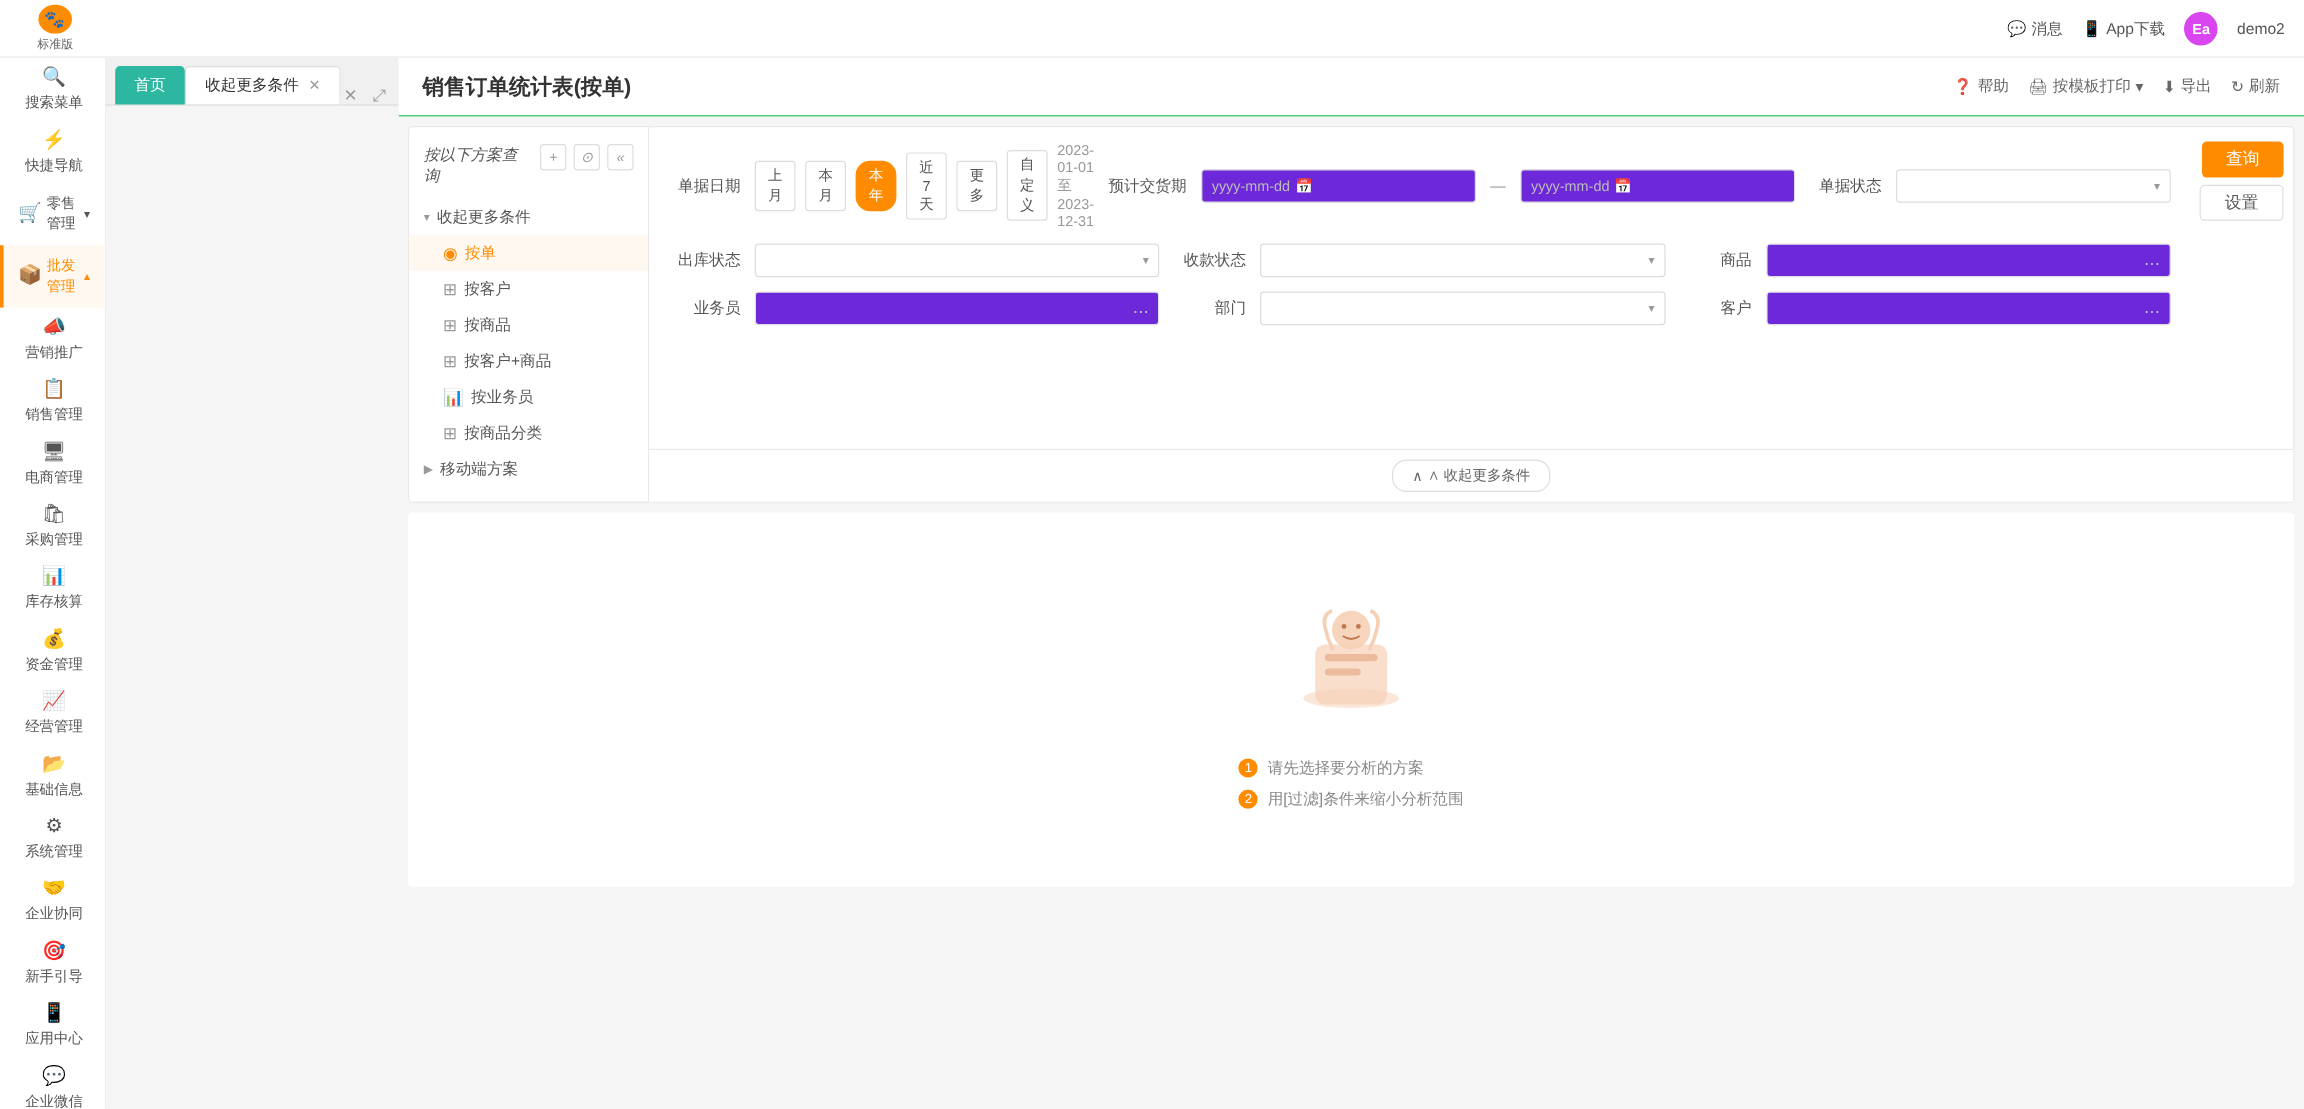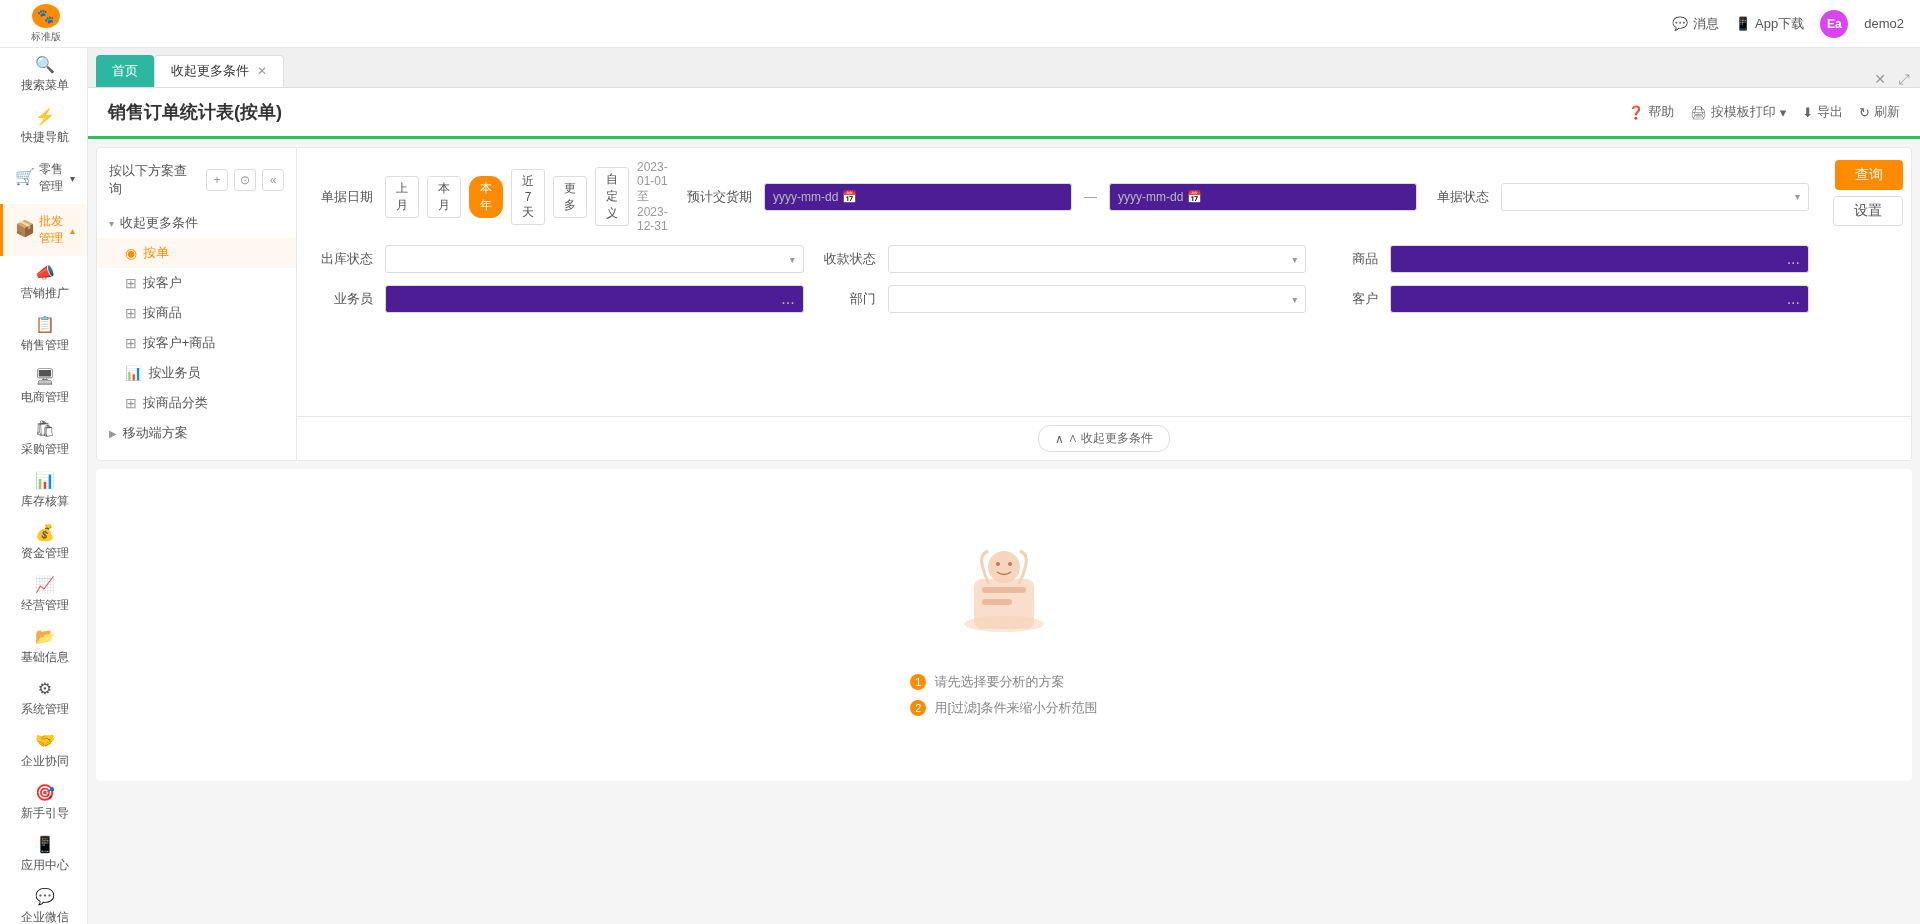--- a/index.html
+++ b/index.html
@@ -67,21 +67,21 @@
       font-size: 12px;
       border-left: 3px solid transparent;
       transition: all 0.2s;
     }
     .sidebar-item.active { background: #fff8f0; color: #ff8c00; border-left-color: #ff8c00; }
     .sidebar-item-icon { font-size: 16px; margin-bottom: 3px; }
     .sidebar-item.has-arrow { flex-direction: row; justify-content: space-between; padding: 0 12px; gap: 4px; }
     .sidebar-item.has-arrow .arrow { font-size: 10px; }
 
     
-    .main { flex: 1; display: flex; flex-direction: column; overflow: hidden; }
+    .main { flex: 1; display: flex; flex-direction: row; overflow: hidden; }
 
     
     .tabbar {
       height: 40px;
       background: #f0f0f0;
       display: flex;
       align-items: flex-end;
       padding: 0 0 0 8px;
       border-bottom: 1px solid #ddd;
     }
@@ -110,21 +110,21 @@
     
     .page-content { flex: 1; overflow-y: auto; padding: 0; background: #f5f5f5; }
 
     
     .page-header {
       background: #fff;
       padding: 12px 20px;
       display: flex;
       align-items: center;
       justify-content: space-between;
-      border-bottom: 3px solid #22c55e;
+      border-bottom: 1px solid #22c55e;
     }
     .page-title { font-size: 18px; font-weight: 600; color: #333; }
     .page-actions { display: flex; align-items: center; gap: 16px; }
     .page-action-btn {
       display: flex; align-items: center; gap: 4px;
       color: #666; font-size: 13px; cursor: pointer;
     }
 
     
     .filter-section {
@@ -137,25 +137,25 @@
 
     
     .left-panel {
       width: 200px;
       border-right: 1px solid #e8e8e8;
       padding: 8px 0;
       flex-shrink: 0;
     }
     .left-panel-header {
       display: flex;
-      align-items: center;
       padding: 6px 12px;
       font-size: 13px;
       color: #555;
       gap: 8px;
+      font-style: italic;
     }
     .left-panel-icons { display: flex; gap: 6px; margin-left: auto; }
     .lp-icon { width: 22px; height: 22px; display: flex; align-items: center; justify-content: center; cursor: pointer; color: #999; border: 1px solid #ddd; border-radius: 3px; font-size: 12px; }
 
     .tree-section { padding: 4px 0; }
     .tree-parent {
       display: flex; align-items: center; gap: 6px;
       padding: 6px 12px; cursor: pointer; color: #555; font-size: 13px;
     }
     .tree-arrow { font-size: 10px; color: #999; }
@@ -179,21 +179,21 @@
     .date-btn.active { background: #ff8c00; color: #fff; border-color: #ff8c00; border-radius: 12px; }
     .date-range-text { font-size: 12px; color: #999; }
     .filter-select {
       flex: 1; height: 28px; border: 1px solid #ddd; border-radius: 3px;
       padding: 0 8px; font-size: 13px; color: #555; background: #fff;
       display: flex; align-items: center; justify-content: space-between; cursor: pointer;
     }
     .filter-select-arrow { color: #999; font-size: 10px; }
     .filter-date-input {
       flex: 1; height: 28px; border: 1px solid #ddd; border-radius: 3px;
-      padding: 0 8px; font-size: 13px; color: #bbb; background: #4c1d95;
+      padding: 0 8px; font-size: 13px; color: #bbb; background: #6d28d9;
       display: flex; align-items: center; gap: 4px;
     }
     .filter-date-icon { color: #ff8c00; font-size: 12px; }
     .filter-date-sep { color: #999; }
     .filter-input-dots { color: #bbb; font-size: 16px; cursor: pointer; }
 
     
     .search-btns { display: flex; flex-direction: column; gap: 6px; justify-content: flex-start; align-items: flex-end; padding: 12px 8px; flex-shrink: 0; }
     .btn-search {
       background: #ff8c00; color: white; border: none; border-radius: 4px;

